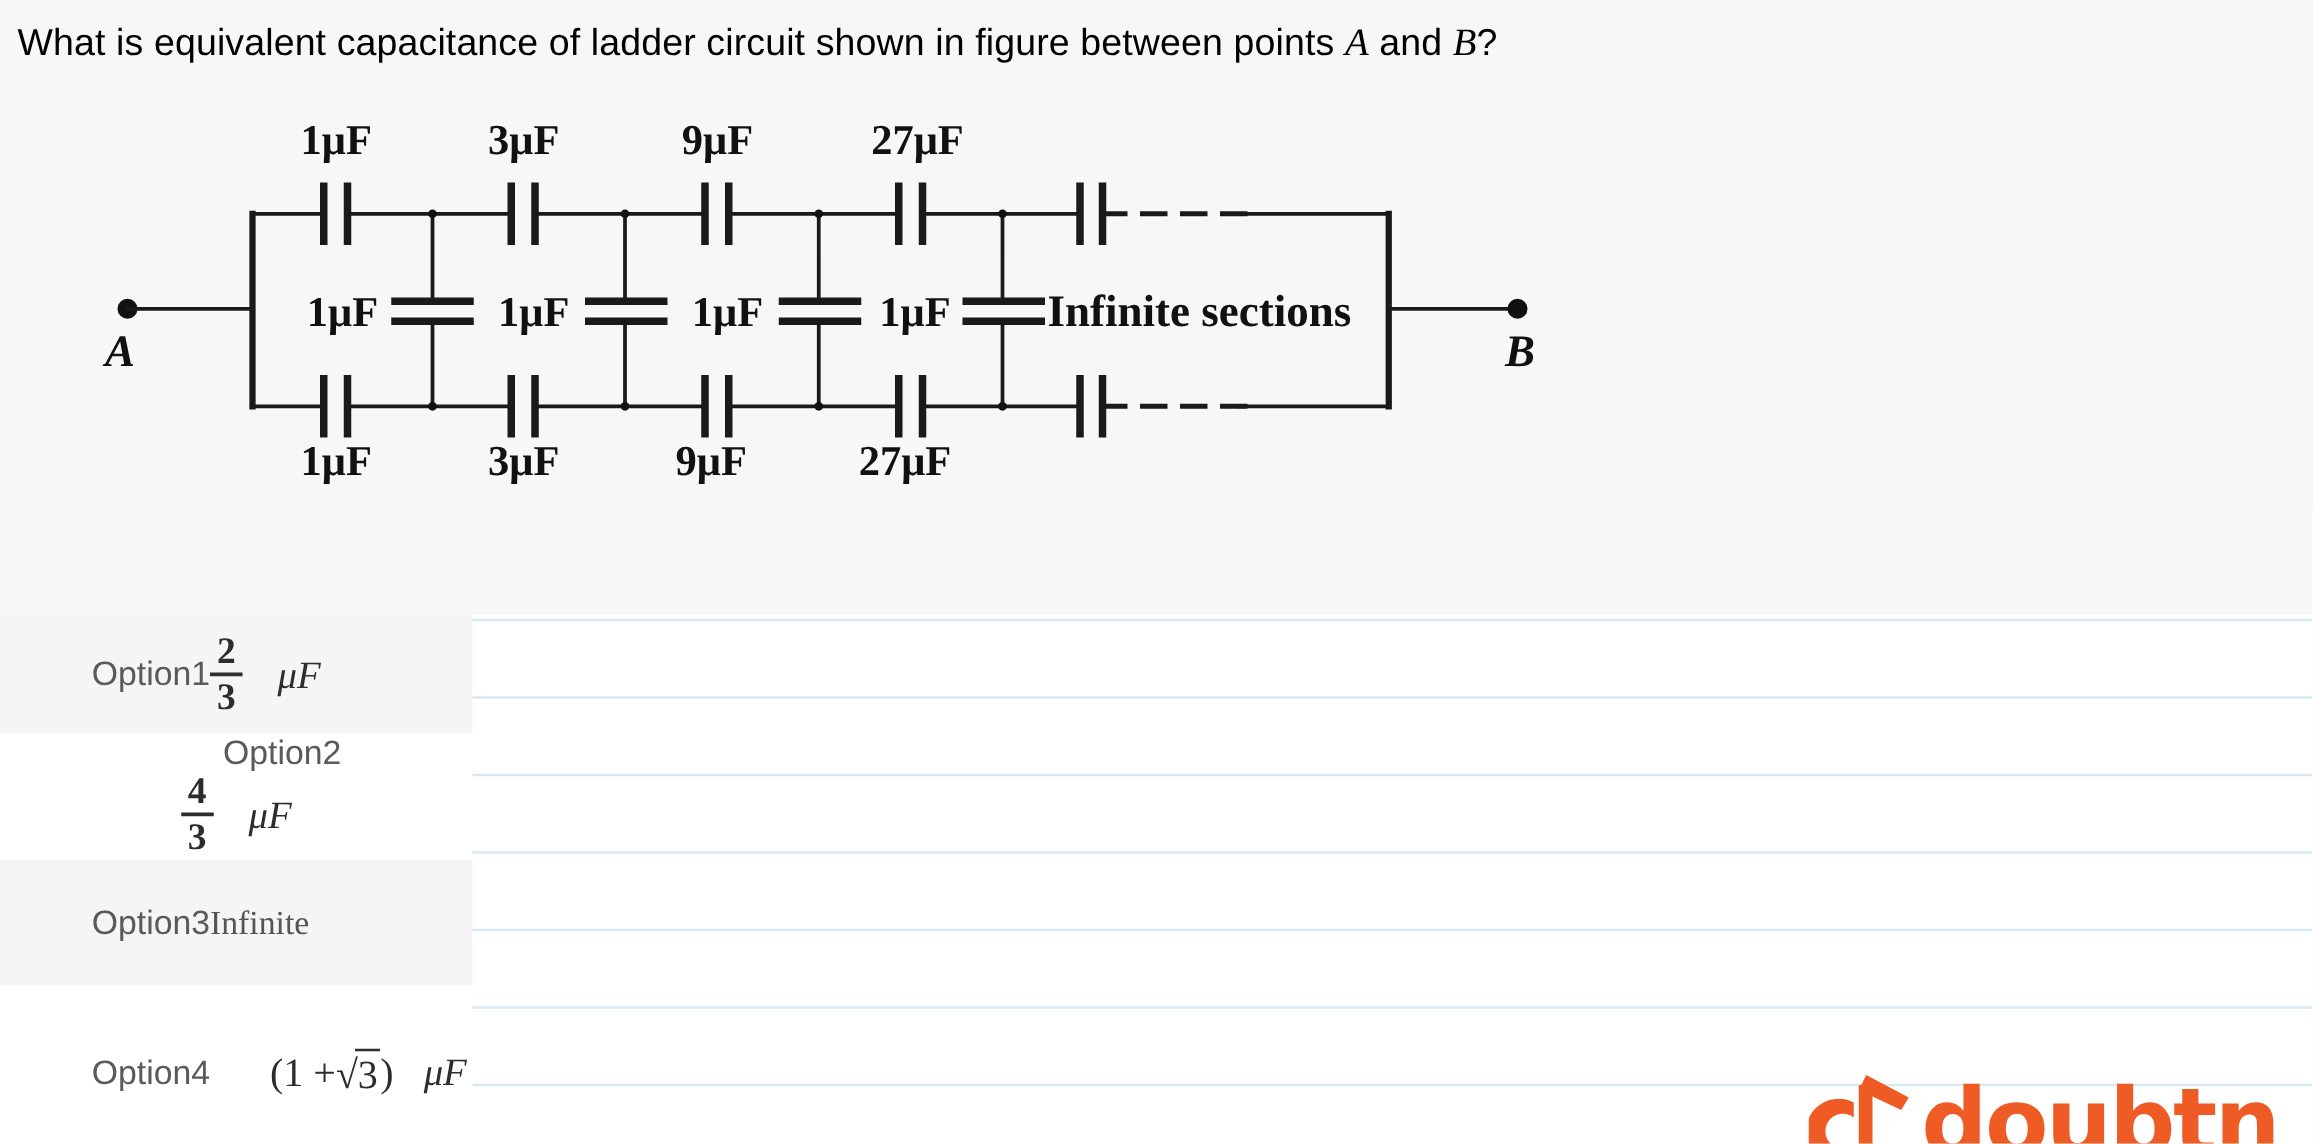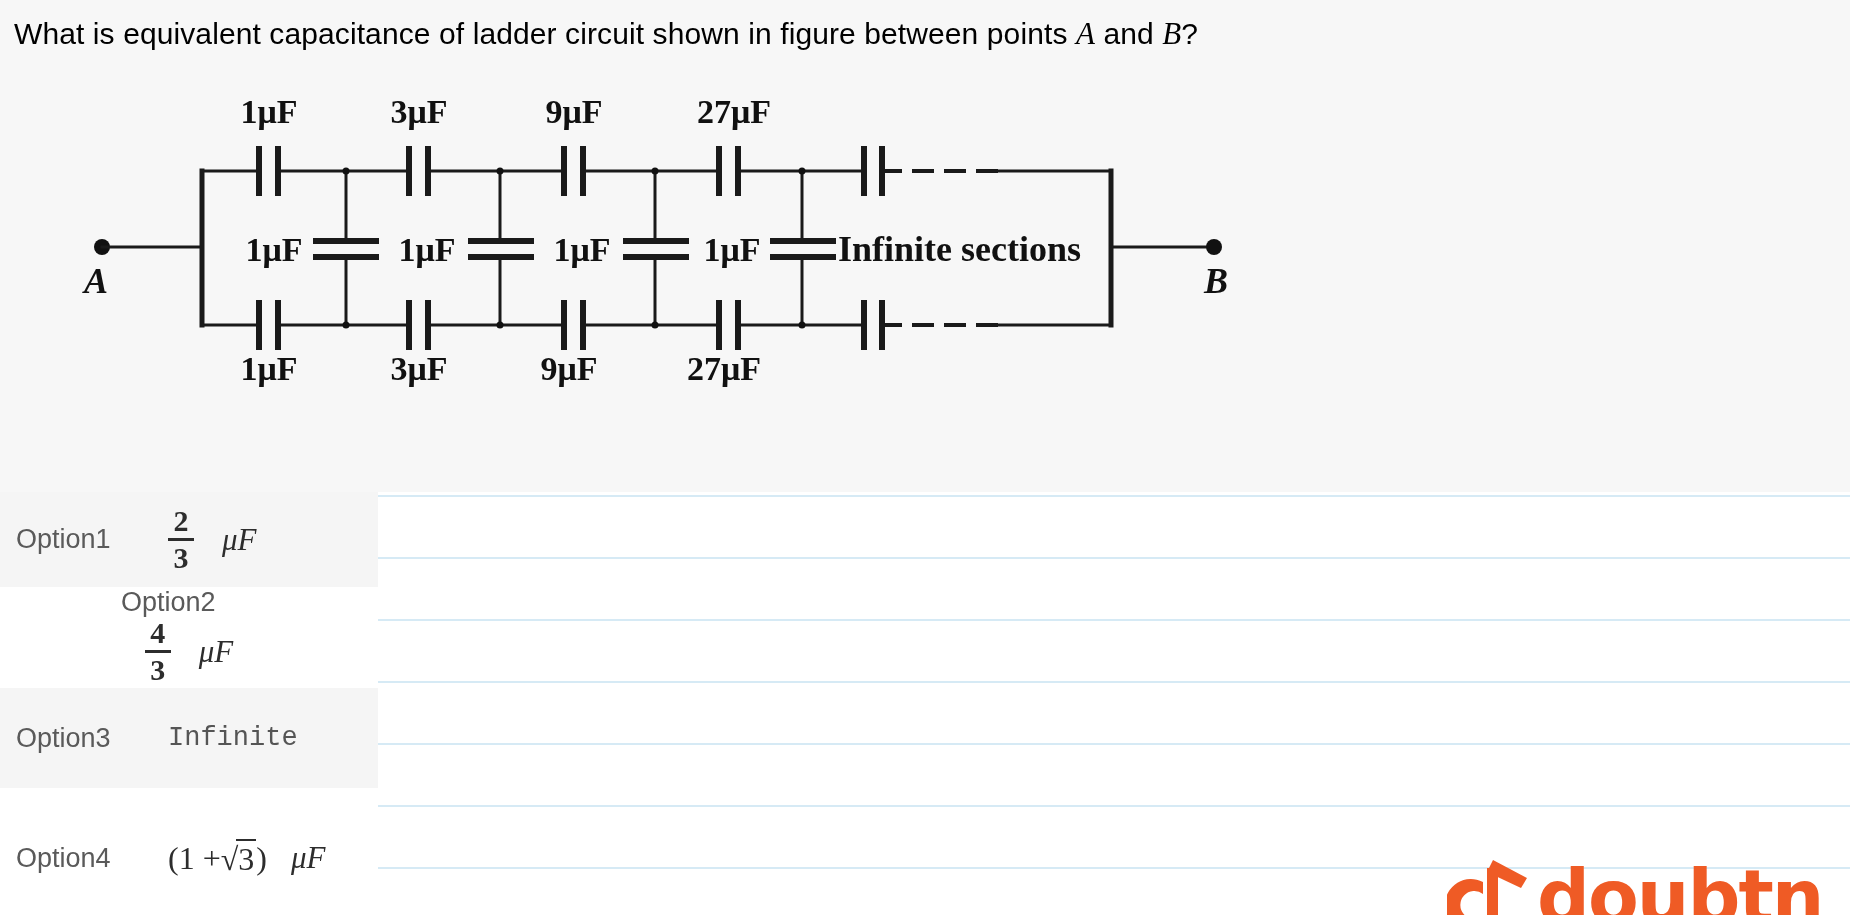--- a/index.html
+++ b/index.html
@@ -73,41 +73,42 @@
     width: 1850px;
     height: 423px;
   }
   .option-row {
     position: absolute;
     left: 0;
     width: 378px;
     display: flex;
     align-items: center;
     box-sizing: border-box;
+    text-align: right;
   }
   .option-row.shaded { background: #f5f5f5; }
   .option-row.plain  { background: #ffffff; }
 
   .option-label {
     width: 168px;
     padding-left: 16px;
     box-sizing: border-box;
     font-size: 27px;
     color: #5a5a5a;
     font-family: "Liberation Sans", sans-serif;
   }
   .option-value {
     font-family: "Liberation Serif", serif;
     font-size: 30px;
     color: #2d2d2d;
     display: flex;
     align-items: center;
   }
   .option-value.plain-text {
-    font-family: Liberation Mono, monospace;
+    font-family: Liberation Serif, serif;
     font-size: 27px;
     color: #555;
   }
   .frac {
     display: inline-flex;
     flex-direction: column;
     align-items: center;
     justify-content: center;
     vertical-align: middle;
     line-height: 1;
@@ -321,21 +322,21 @@
         </span>
         <span class="unit">μF</span>
       </div>
     </div>
 
     <div class="option-row shaded" style="top:196px;height:100px;">
       <div class="option-label">Option3</div>
       <div class="option-value plain-text">Infinite</div>
     </div>
 
-    <div class="option-row plain" style="top:309px;height:114px;">
+    <div class="option-row plain" style="top:309px;height:114px;gap:48px;">
       <div class="option-label">Option4</div>
       <div class="option-value expr">
         <span>(1 +</span>
         <span class="sqrt-wrap">
           <span class="radical">√</span>
           <span class="radicand">3</span>
         </span>
         <span>)</span>
         <span class="unit">μF</span>
       </div>

